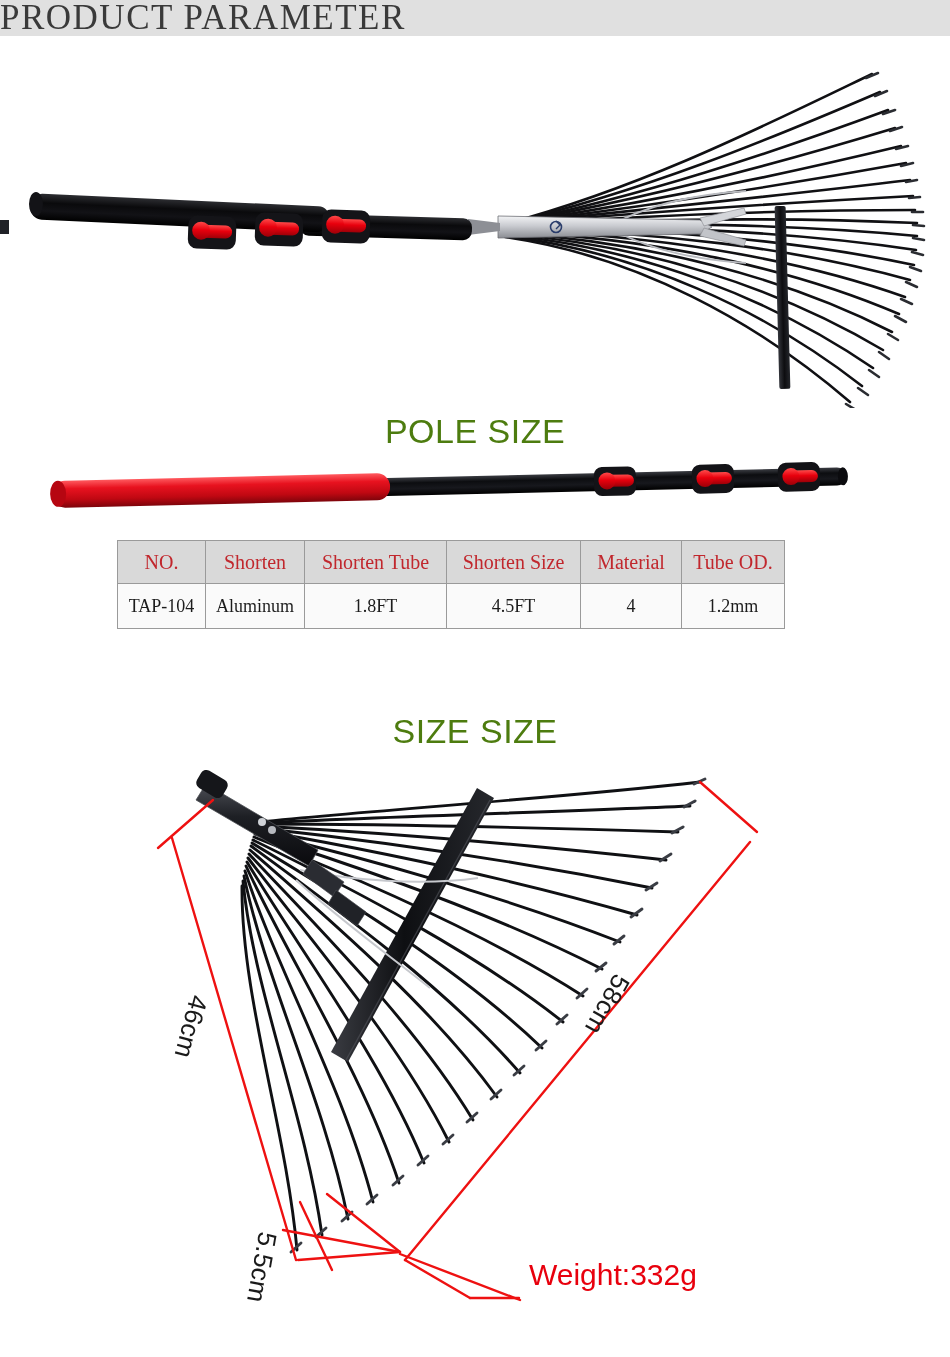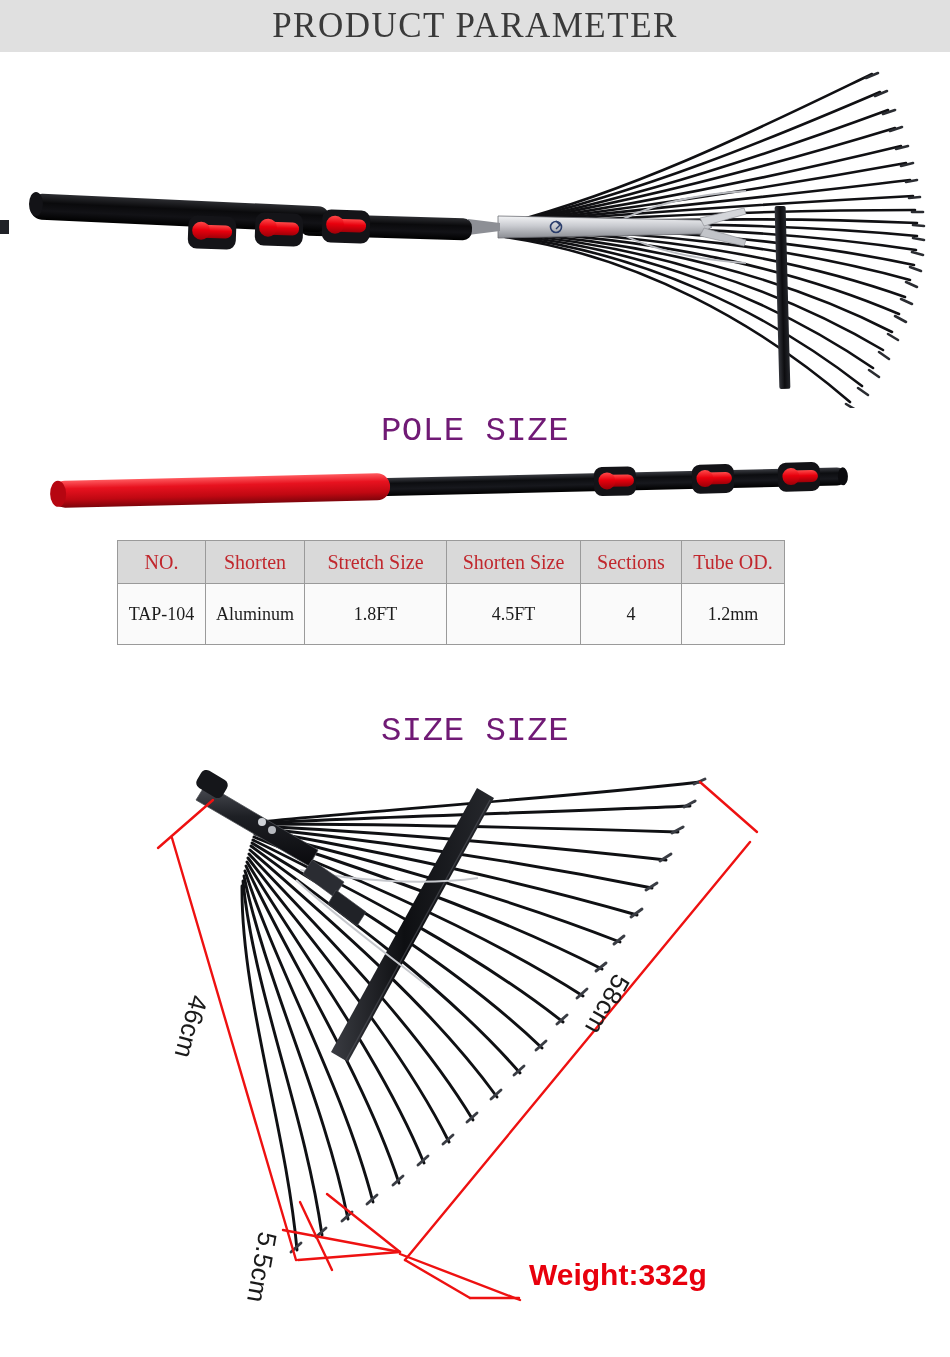--- a/index.html
+++ b/index.html
@@ -14,44 +14,43 @@
     overflow: hidden;
     font-family: "Liberation Sans", sans-serif;
     background: #ffffff;
   }
 
   
   .header-band {
     position: absolute;
     left: 0; top: 0;
     width: 950px;
-    height: 52px;
+    height: 36px;
     background: #e0e0e0;
     display: flex;
     align-items: center;
-    justify-content: center;
   }
   .header-title {
     font-family: "Liberation Serif", serif;
     font-size: 35px;
     letter-spacing: 1.5px;
     color: #3a3a3a;
     font-weight: 400;
     white-space: nowrap;
   }
 
   
   .section-heading {
     position: absolute;
     width: 950px;
     text-align: center;
-    font-family: Liberation Mono, monospace;
+    font-family: Liberation Sans, sans-serif;
     font-size: 34px;
     font-weight: 400;
-    color: #701a75;
+    color: #4d7c0f;
     letter-spacing: 0.5px;
   }
   #pole-size-heading { top: 412px; left: 0; }
   #rake-size-heading { top: 712px; left: 0; }
 
   
   .hero-wrap {
     position: absolute;
     left: 0; top: 58px;
     width: 950px;
@@ -93,21 +92,21 @@
     height: 42px;
     padding: 0 8px;
     margin-left: 40px;
   }
   table.spec-table td {
     background: #fafafa;
     color: #1c1c1c;
     font-size: 18px;
     font-weight: 400;
     height: 44px;
-    padding: 8px 2px;
+    padding: 0 2px;
   }
 
   
   .rake-diagram-wrap {
     position: absolute;
     left: 0; top: 760px;
     width: 950px;
     height: 580px;
   }
   .dim-label {
@@ -132,21 +131,20 @@
     transform: rotate(100deg);
     transform-origin: left top;
   }
   #weight-label {
     position: absolute;
     left: 529px; top: 1258px;
     font-family: "Liberation Sans", sans-serif;
     font-size: 30px;
     color: #e8000d;
     white-space: nowrap;
-    font-weight: bold;
   }
 </style>
 </head>
 <body>
 
 <div class="header-band">
   <div class="header-title">PRODUCT PARAMETER</div>
 </div>
 
 <div class="hero-wrap">
@@ -325,23 +323,23 @@
         <col style="width:99px">
         <col style="width:142px">
       <col style="width:134px">
         <col style="width:101px">
         <col style="width:103px">
     </colgroup>
     <thead>
       <tr>
         <th>NO.</th>
         <th>Shorten</th>
-        <th>Stretch Size</th>
+        <th>Shorten Tube</th>
         <th>Shorten Size</th>
-        <th>Sections</th>
+        <th>Material</th>
         <th>Tube OD.</th>
       </tr>
     </thead>
     <tbody>
       <tr>
         <td>TAP-104</td>
         <td>Aluminum</td>
         <td>1.8FT</td>
         <td>4.5FT</td>
         <td>4</td>

